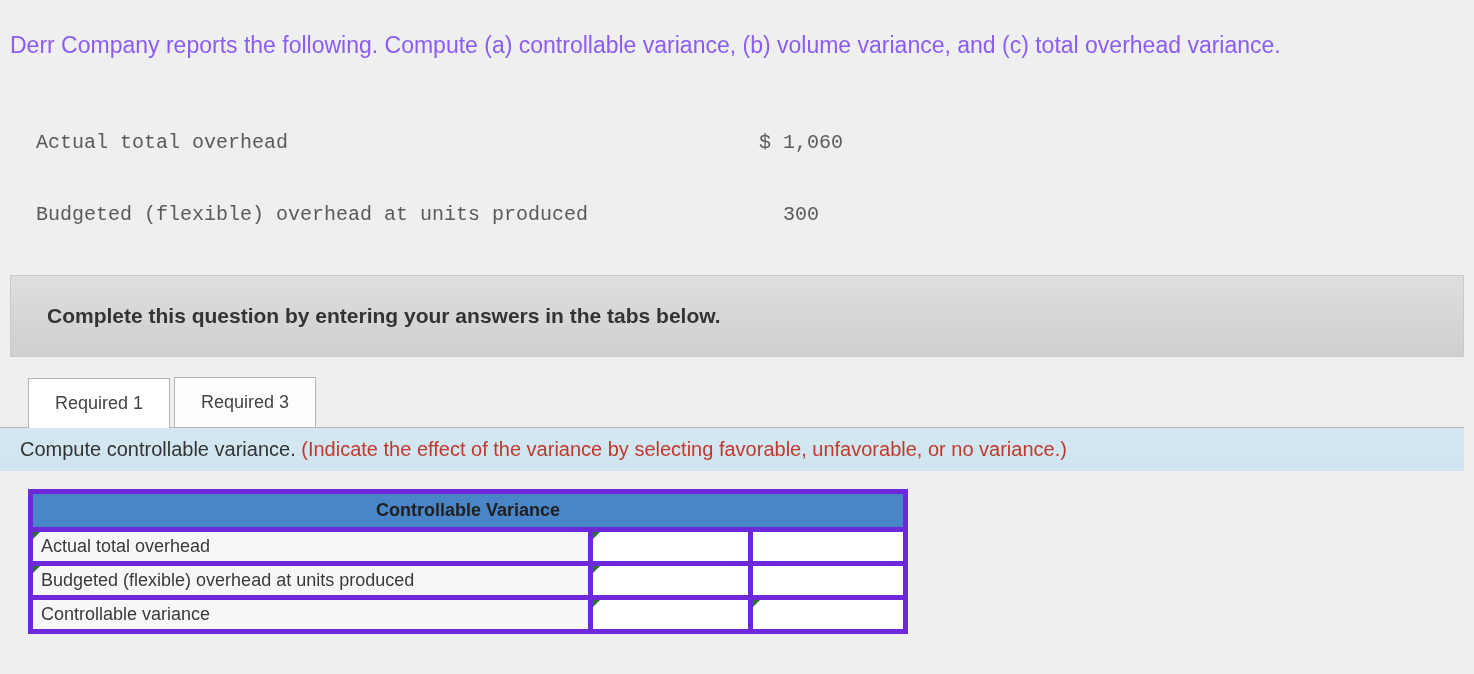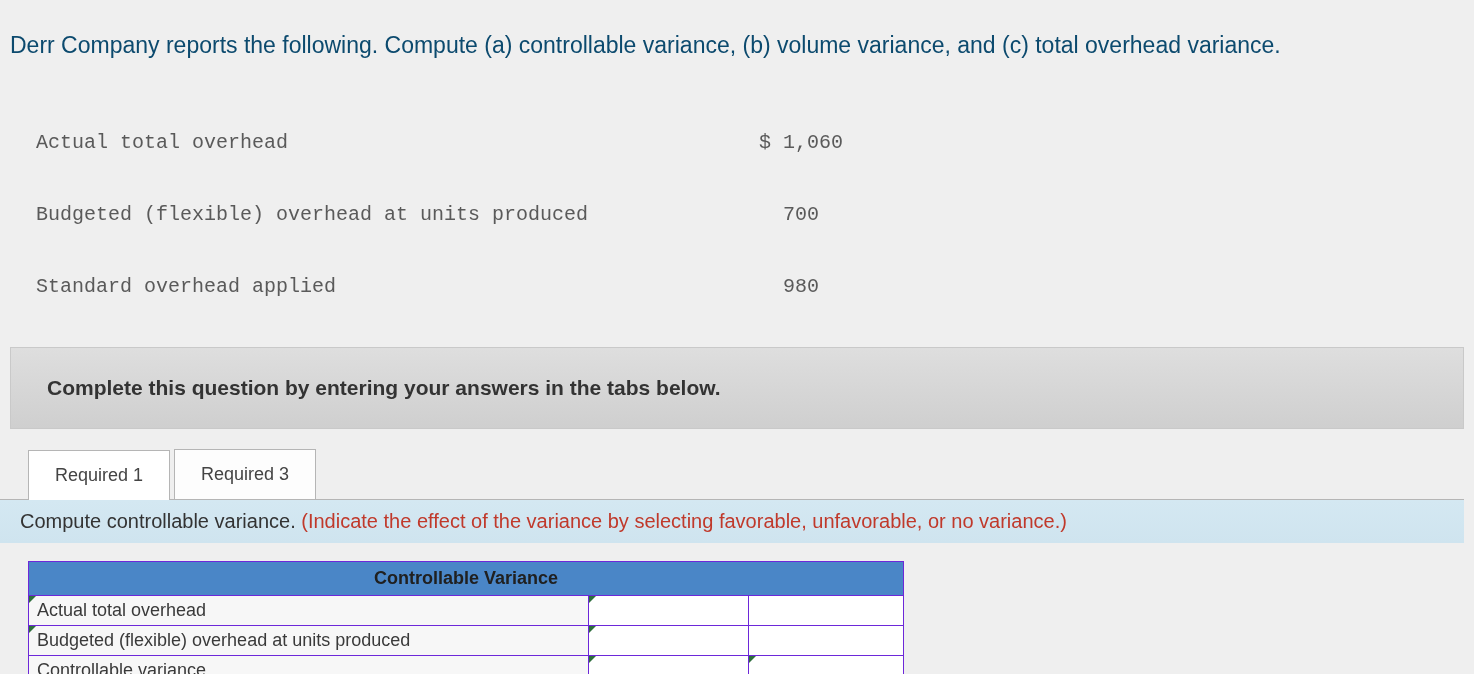--- a/index.html
+++ b/index.html
@@ -7,21 +7,21 @@
     font-family: Arial, Helvetica, sans-serif;
     background: #efefef;
     color: #3a3a3a;
     width: 1474px;
     height: 674px;
     overflow: hidden;
     padding: 0;
   }
   .question-text {
     font-size: 23px;
-    color: #0c4a6e;
+    color: #8b5cf6;
     padding: 32px 10px 24px 10px;
     font-weight: 400;
   }
   .data-block {
     font-family: "Courier New", Courier, monospace;
     font-size: 20px;
     color: #5a5a5a;
     padding: 0 0 24px 36px;
     white-space: pre;
     line-height: 1.2;
@@ -69,21 +69,21 @@
   }
   .sub-instruction .hint { color: #c0392b; }
   .work-area {
     padding: 18px 0 0 28px;
   }
   table.answer {
     border-collapse: collapse;
     font-size: 18px;
   }
   table.answer th, table.answer td {
-    border: 1px solid #6d28d9;
+    border: 5px solid #6d28d9;
   }
   table.answer th.header {
     background: #4a86c7;
     color: #202020;
     font-weight: bold;
     text-align: center;
     padding: 6px 4px;
     height: 34px;
   }
   table.answer td.label-cell {
@@ -108,22 +108,21 @@
     border-right: 7px solid transparent;
   }
 </style>
 </head>
 <body>
 
 <div class="question-text">Derr Company reports the following. Compute (a) controllable variance, (b) volume variance, and (c) total overhead variance.</div>
 
 <div class="data-block">
   <div class="row"><span class="lbl">Actual total overhead</span><span class="val">$ 1,060</span></div>
-  <div class="row"><span class="lbl">Budgeted (flexible) overhead at units produced</span><span class="val">700</span></div>
-  <div class="row"><span class="lbl">Standard overhead applied</span><span class="val">980</span></div>
+  <div class="row"><span class="lbl">Budgeted (flexible) overhead at units produced</span><span class="val">300</span></div>
 </div>
 
 <div class="instruction-bar">Complete this question by entering your answers in the tabs below.</div>
 
 <div class="tabs">
   <div class="tab active">Required 1</div>
   <div class="tab">Required 3</div>
 </div>
 
 <div class="sub-instruction">

